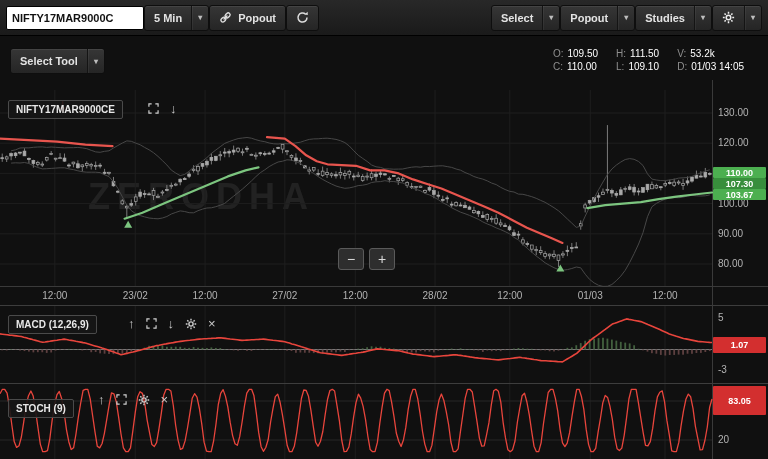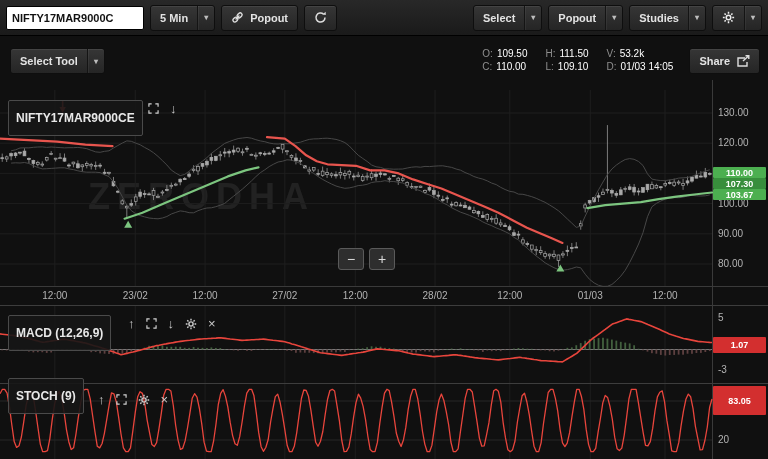--- a/index.html
+++ b/index.html
@@ -3,21 +3,21 @@
 <meta charset="utf-8">
 <style>
   html,body{margin:0;padding:0;background:#000;}
   .app{position:relative;width:768px;height:459px;background:#141414;overflow:hidden;
        font-family:"Liberation Sans",sans-serif;color:#ddd;}
   svg text{font-family:"Liberation Sans",sans-serif;}
 
   
   .toolbar{position:absolute;top:0;left:0;right:0;height:36px;box-sizing:border-box;
     background:linear-gradient(#282828,#1a1a1a);border-bottom:1px solid #000;
-    display:flex;align-items:center;padding:0 6px;gap:6px;z-index:10;}
+    display:flex;align-items:center;padding:0 6px;z-index:10;}
   .sym-input{width:126px;height:22px;background:#fff;color:#111;border:1px solid #000;
     border-radius:2px;font:bold 11px "Liberation Sans",sans-serif;padding:0 5px;}
   .btn{display:inline-flex;align-items:stretch;height:24px;background:linear-gradient(#363636,#252525);
     border:1px solid #0e0e0e;border-radius:3px;color:#e3e3e3;font-size:11px;font-weight:bold;
     cursor:pointer;box-shadow:inset 0 1px 0 rgba(255,255,255,.07);}
   .btn .seg{padding:0 9px;display:flex;align-items:center;gap:6px;}
   .btn .caret{padding:0 6px;border-left:1px solid #141414;box-shadow:inset 1px 0 0 rgba(255,255,255,.05);
     font-size:8px;color:#bdbdbd;display:flex;align-items:center;}
   .spacer{flex:1;}
 
@@ -33,26 +33,26 @@
   .legend{display:grid;grid-template-columns:auto auto auto;column-gap:18px;row-gap:2px;
     font-size:10px;margin-right:16px;}
   .legend .cell{display:flex;gap:4px;white-space:nowrap;}
   .legend .lab{color:#8f8f8f;}
   .legend .val{color:#fff;font-weight:normal;}
 
   .watermark{position:absolute;left:88px;top:140px;font-size:36px;font-weight:bold;
     letter-spacing:7px;color:rgba(195,195,195,.10);z-index:1;user-select:none;}
 
   .panel-label{position:absolute;background:rgba(22,22,22,.9);border:1px solid #4a4a4a;
-    color:#e8e8e8;font-size:12px;font-weight:bold;padding:10px 7px;border-radius:2px;z-index:5;}
+    color:#e8e8e8;font-size:10px;font-weight:bold;padding:3px 7px;border-radius:2px;z-index:5;}
   #label-main{left:8px;top:64px;}
   #icons-main{left:148px;top:66px;}
   #label-macd{left:8px;top:279px;}
   #icons-macd{left:128px;top:281px;}
-  #label-stoch{left:8px;top:342px;}
+  #label-stoch{left:8px;top:363px;}
   #icons-stoch{left:98px;top:357px;}
   .panel-icons{position:absolute;display:flex;gap:11px;align-items:center;color:#c9c9c9;
     font-size:13px;z-index:5;}
   .picon{cursor:pointer;line-height:1;display:flex;align-items:center;}
 
   .zoomctl{position:absolute;left:338px;top:212px;display:flex;gap:5px;z-index:5;}
   .zbtn{width:24px;height:20px;background:#2e2e2e;border:1px solid #5a5a5a;border-radius:3px;
     color:#ddd;font-size:14px;display:flex;align-items:center;justify-content:center;cursor:pointer;}
 
   .badge{position:absolute;left:713px;width:53px;height:11px;color:#fff;font-size:9px;
@@ -715,31 +715,20 @@
           </div>
         <div class="cell">
             <span class="lab">L:</span>
             <span class="val">109.10</span>
           </div>
         <div class="cell">
             <span class="lab">D:</span>
             <span class="val">01/03 14:05</span>
           </div>
       </div>
-      <div class="btn">
-        <span class="seg">
-          <span>Share</span>
-          <span class="picon">
-            <svg width="14" height="13" viewBox="0 0 14 13">
-                <path d="M9 3H2v8h9V7" fill="none" stroke="#ddd" stroke-width="1.4"></path>
-                <path d="M7 6l5.5-5M12.8 4V.7H9.5" fill="none" stroke="#ddd" stroke-width="1.4"></path>
-              </svg>
-          </span>
-        </span>
-      </div>
     </div>
 
     <div class="panel-label" id="label-main">NIFTY17MAR9000CE</div>
     <div class="panel-icons" id="icons-main">
       <span class="picon">
         <svg width="11" height="11" viewBox="0 0 12 12">
             <path d="M1 4V1h3M8 1h3v3M11 8v3H8M4 11H1V8" fill="none" stroke="#cfcfcf" stroke-width="1.3"></path>
           </svg>
       </span>
       <span class="picon">↓</span>

